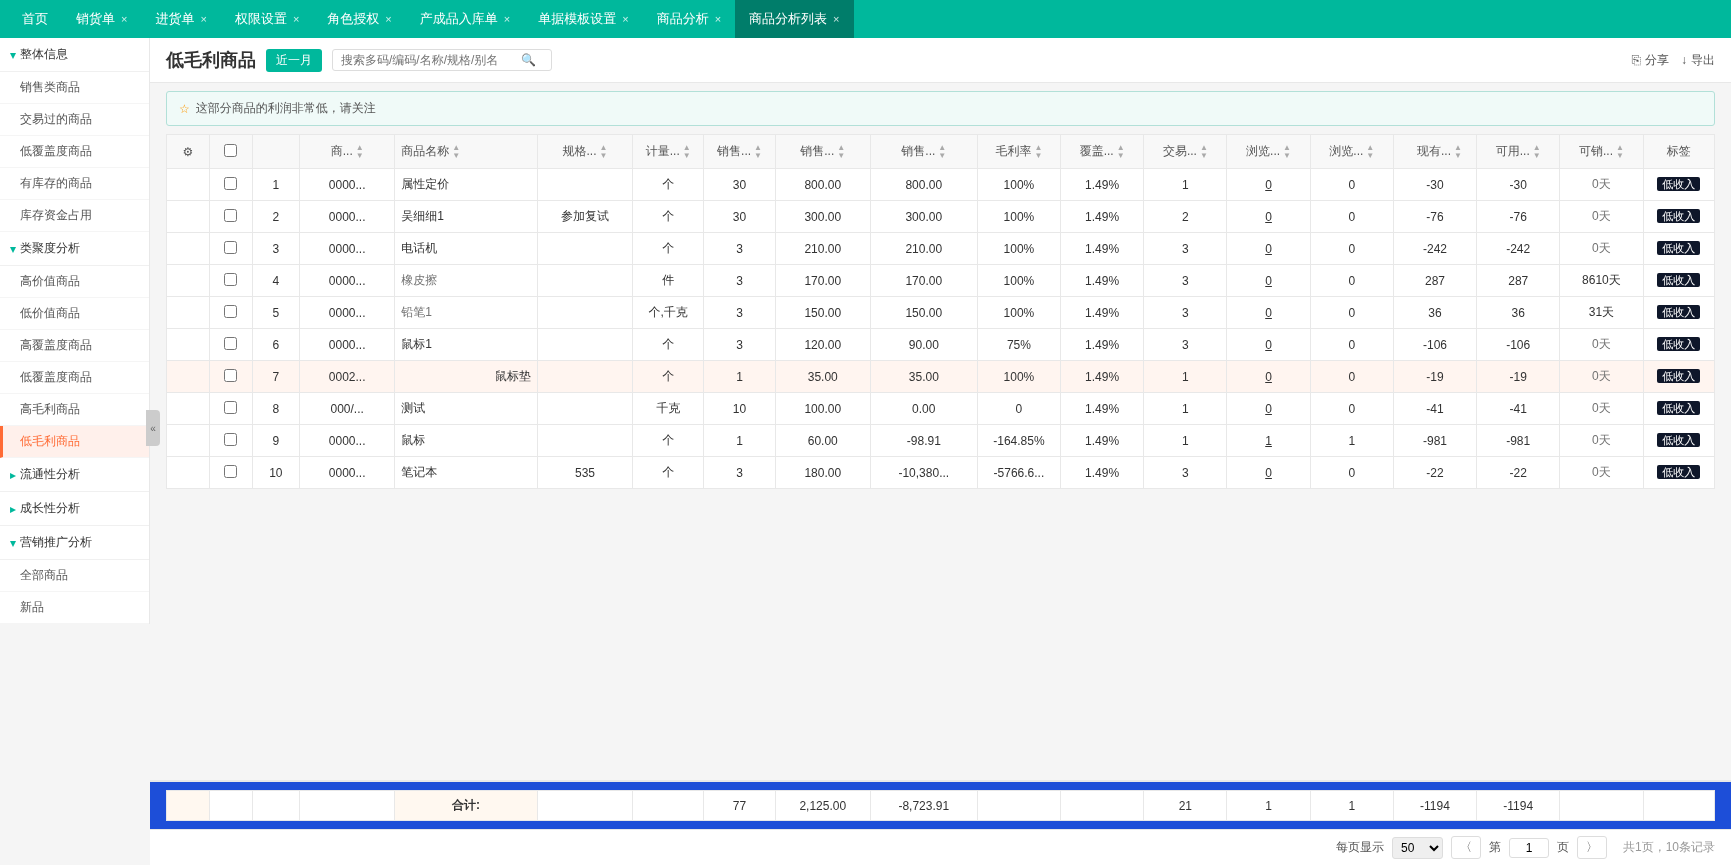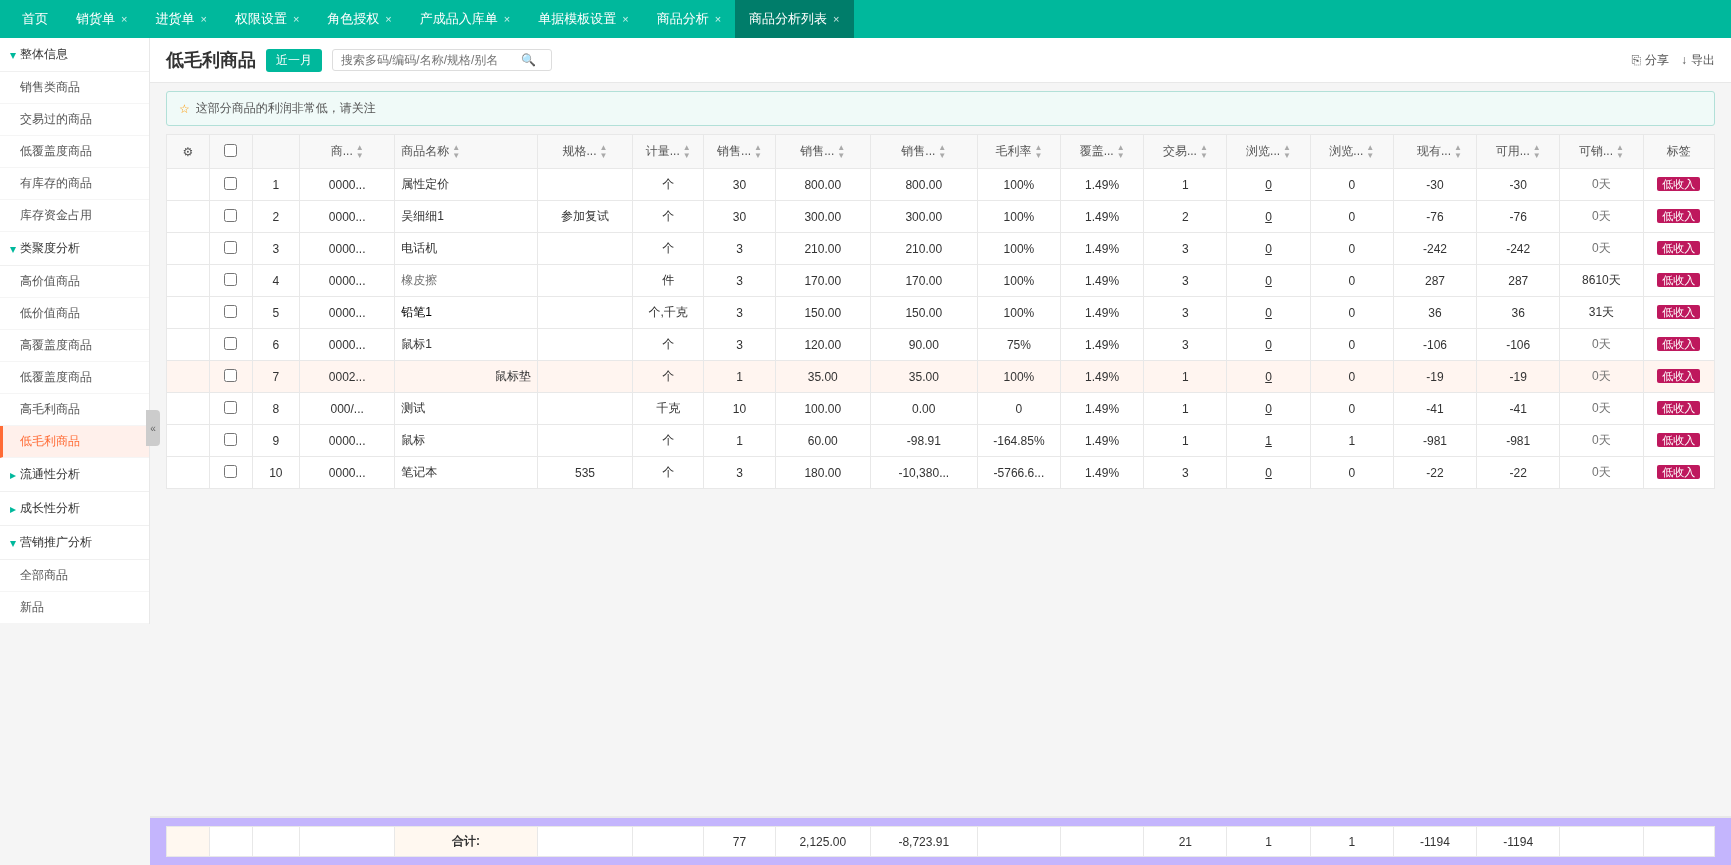--- a/index.html
+++ b/index.html
@@ -43,26 +43,26 @@
     
     table { width: 100%; border-collapse: collapse; background: #fff; font-size: 12px; }
     thead tr { background: #f8f8f8; }
     thead th { padding: 8px 6px; text-align: center; border: 1px solid #e8e8e8; color: #555; font-weight: normal; white-space: nowrap; position: sticky; top: 0; background: #f8f8f8; z-index: 10; }
     thead th .sort-icons { display: inline-flex; flex-direction: column; margin-left: 3px; font-size: 8px; color: #aaa; vertical-align: middle; line-height: 1; }
     tbody tr { border-bottom: 1px solid #f0f0f0; }
     tbody tr.highlighted { background: #fff5f0; }
     tbody td { padding: 7px 6px; text-align: center; border: 1px solid #e8e8e8; color: #333; white-space: nowrap; }
     tbody td.text-left { text-align: left; }
     .tag-badge { background: #ff6b35; color: #fff; padding: 1px 5px; border-radius: 2px; font-size: 11px; }
-    .tag-badge.low-income { background: #be185d; }
+    .tag-badge.low-income { background: #0f172a; }
     .orange-text { color: #737373; }
     .underline-link { text-decoration: underline; cursor: pointer; color: #333; }
     
     
-    .table-footer { background: #c4b5fd; border-top: 2px solid #e8e8e8; padding: 8px 16px; display: flex; align-items: flex-end; }
+    .table-footer { background: #1d4ed8; border-top: 2px solid #e8e8e8; padding: 8px 16px; display: flex; align-items: flex-end; }
     
     
     .pagination-bar { background: #fff; border-top: 1px solid #e8e8e8; padding: 6px 16px; display: flex; align-items: center; justify-content: flex-end; gap: 8px; font-size: 12px; color: #555; }
     .page-size-select { border: 1px solid #ddd; padding: 2px 4px; border-radius: 3px; font-size: 12px; }
     .page-btn { border: 1px solid #ddd; background: #fff; padding: 2px 8px; cursor: pointer; border-radius: 3px; font-size: 12px; color: #555; }
     .page-input { border: 1px solid #ddd; width: 40px; text-align: center; padding: 2px 4px; border-radius: 3px; font-size: 12px; }
     
     .col-settings { width: 36px; }
     .col-check { width: 36px; }
     .col-index { width: 40px; }
@@ -385,21 +385,21 @@
     <td>287</td>
     <td>287</td>
     <td>8610天</td>
     <td><span class="tag-badge low-income">低收入</span></td>
   </tr>
             <tr>
     <td></td>
     <td><input type="checkbox" style=""></td>
     <td>5</td>
     <td>0000...</td>
-    <td class="text-left" style="cursor:pointer;color:#000000;">铅笔1</td>
+    <td class="text-left" style="cursor:pointer;color:#737373;">铅笔1</td>
     <td></td>
     <td>个,千克</td>
     <td>3</td>
     <td>150.00</td>
     <td>150.00</td>
     <td>100%</td>
     <td>1.49%</td>
     <td>3</td>
     <td><span class="underline-link">0</span></td>
     <td>0</td>
@@ -538,14 +538,28 @@
           <td style="width:70px;" id="footer-view2">1</td>
           <td style="width:70px;" id="footer-curr">-1194</td>
           <td style="width:70px;" id="footer-avail">-1194</td>
           <td style="width:70px;"></td>
           <td style="width:60px;"></td>
         </tr>
       </tbody>
         </table>
     </div>
 
+    <div class="pagination-bar">
+      <span>每页显示</span>
+      <select class="page-size-select">
+        <option>50</option>
+        <option>100</option>
+        <option>200</option>
+      </select>
+      <button class="page-btn">〈</button>
+      <span>第</span>
+      <input class="page-input" type="text" value="1" style="">
+      <span>页</span>
+      <button class="page-btn">〉</button>
+      <span style="margin-left:8px;color:#999;">共1页，10条记录</span>
+    </div>
   </div>
 </div>
 
 </body></html>

